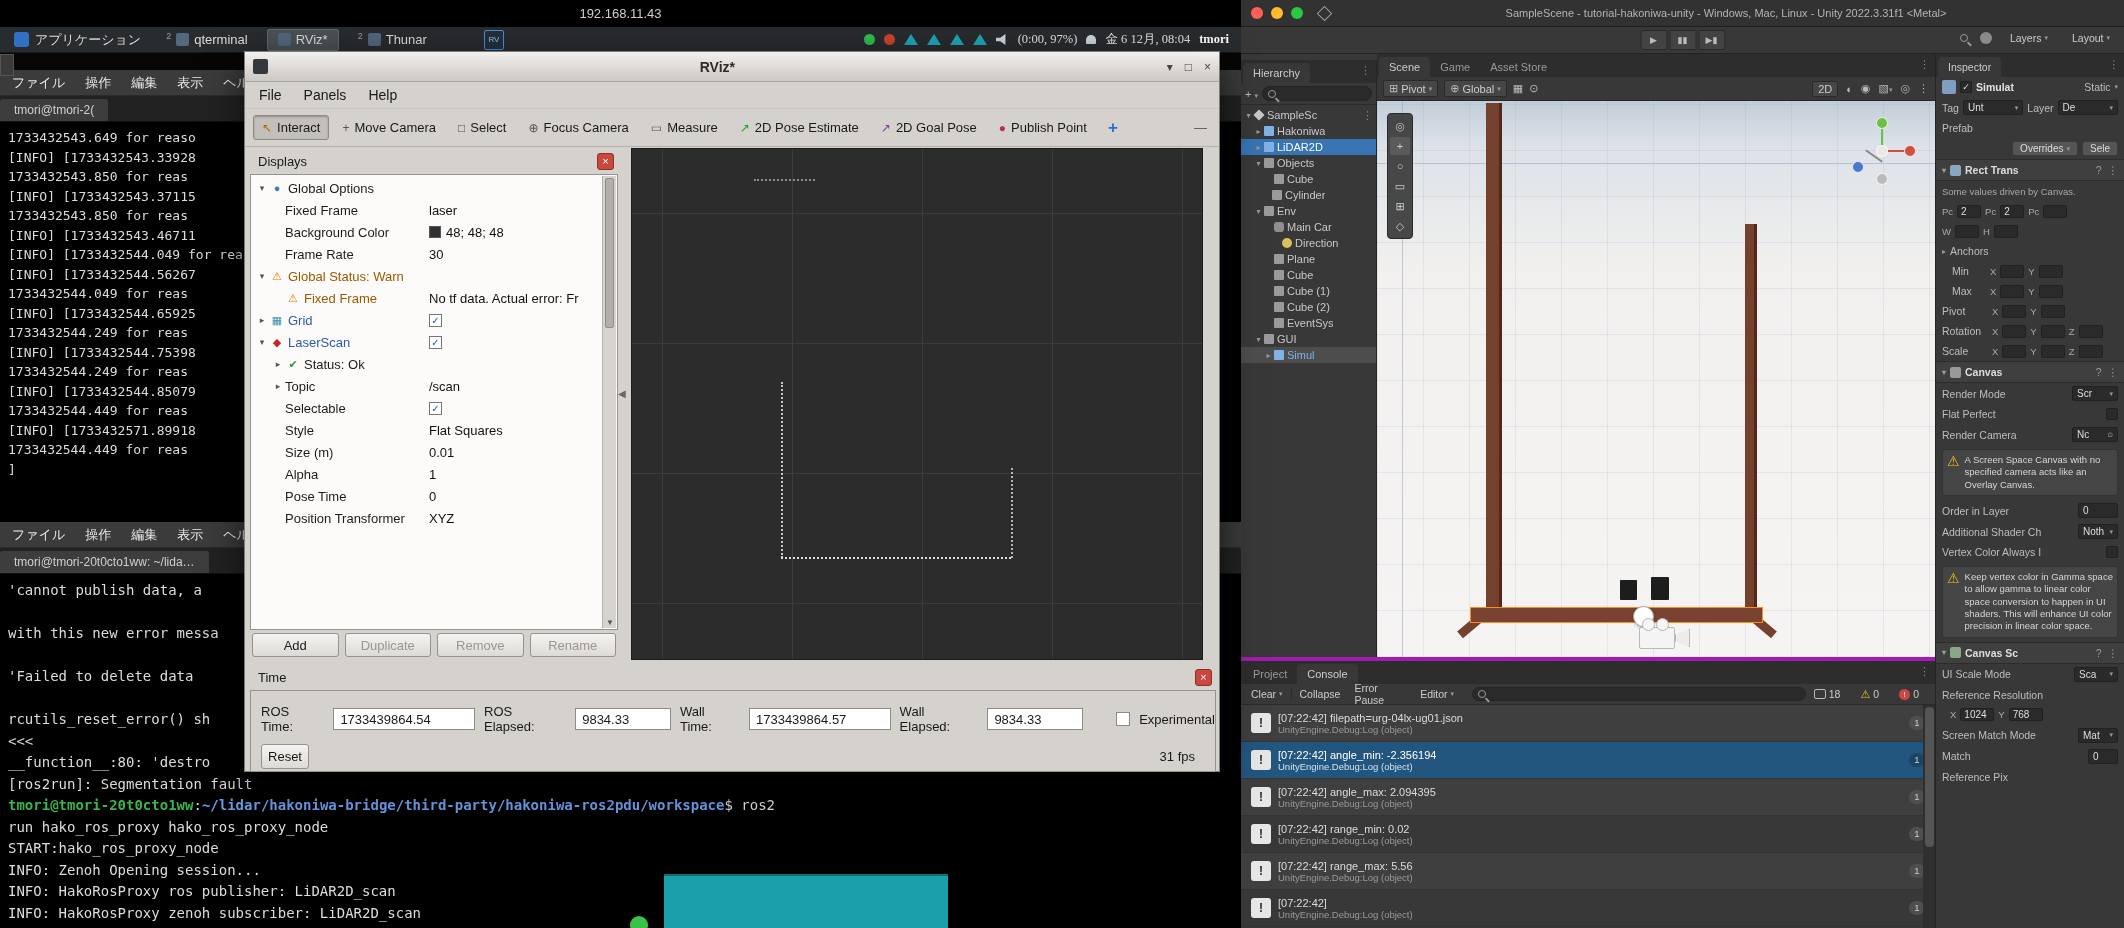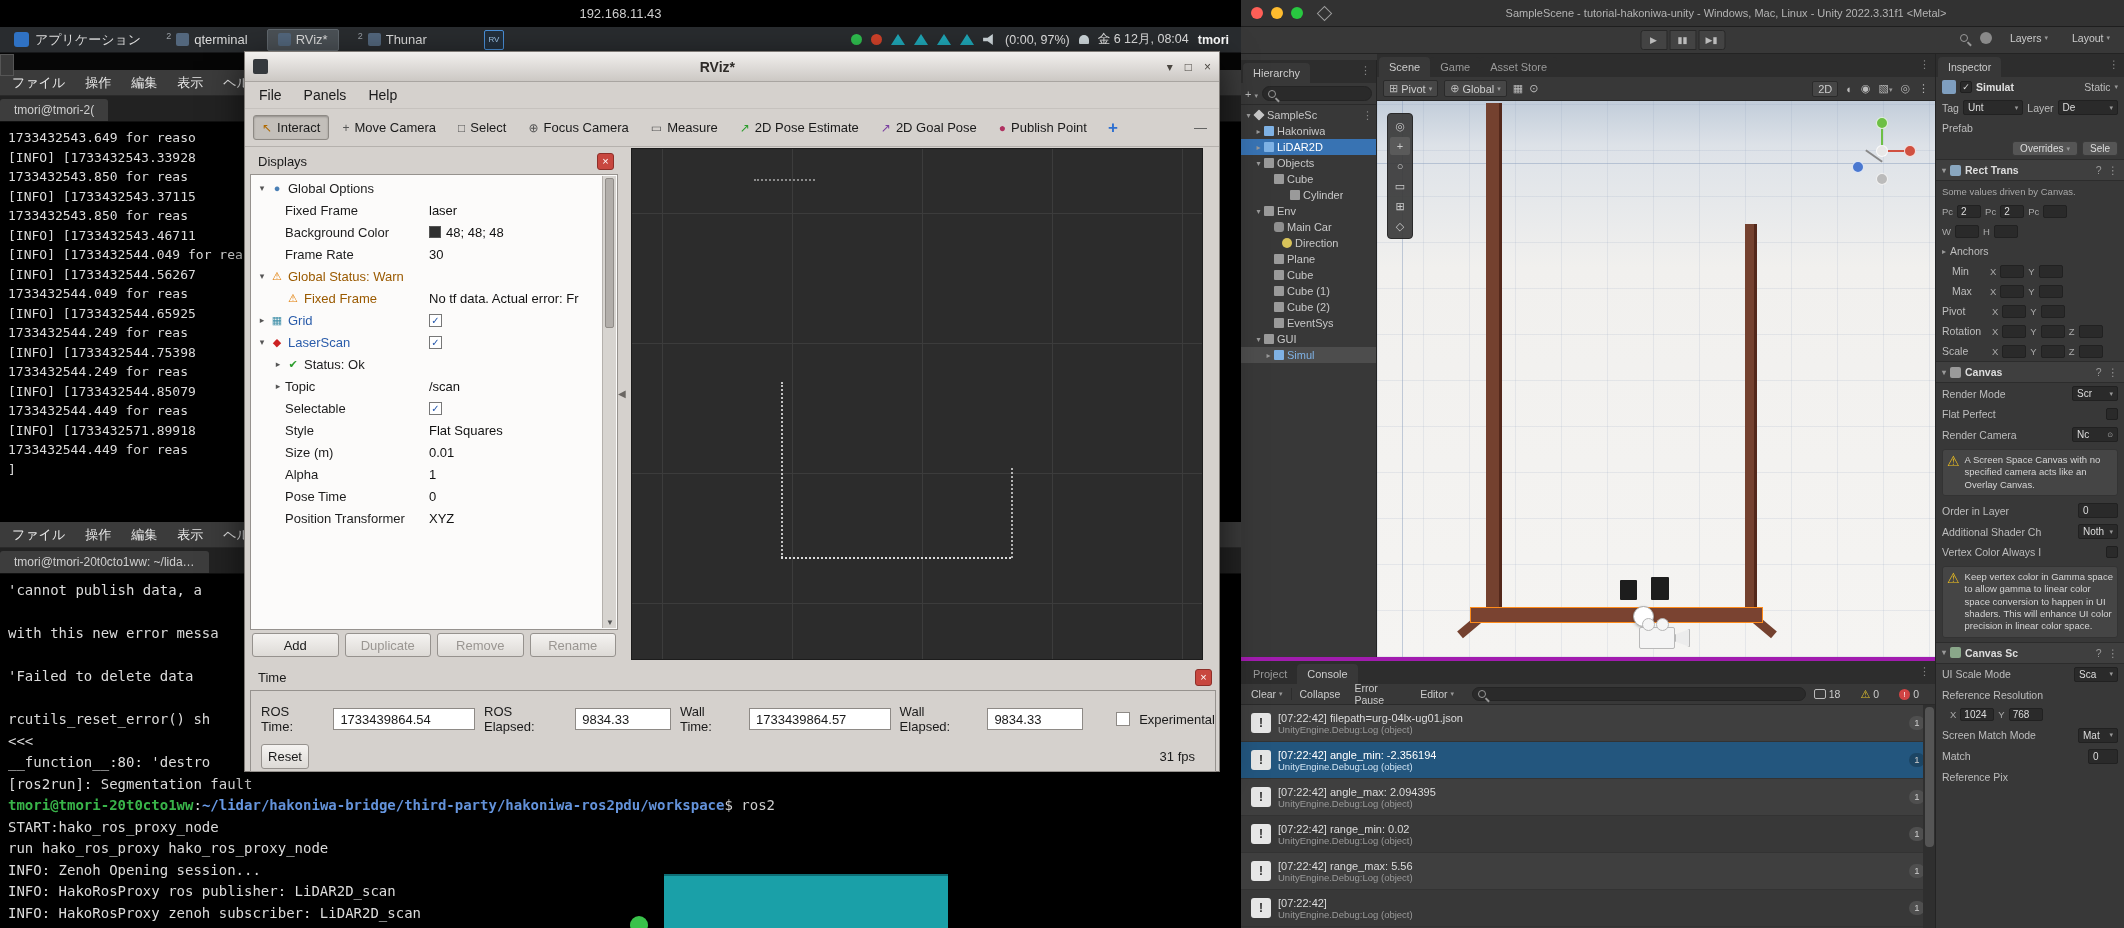--- a/index.html
+++ b/index.html
@@ -19,21 +19,21 @@
   .task .badge{font-size:9px;color:#9aa0a6;align-self:flex-start;margin-top:1px;}
   .task .ticon{width:13px;height:13px;border-radius:2px;background:#53677d;}
   .winico-hl{width:20px;height:20px;margin-left:46px;border:1px solid #4a90d9;border-radius:2px;background:#23303d;
              color:#9fc4e8;font-size:8px;display:flex;align-items:center;justify-content:center;}
   .sys{margin-left:auto;display:flex;align-items:center;gap:9px;padding-right:4px;}
   .dotg{width:11px;height:11px;border-radius:50%;background:#2fbf4f;}
   .dotr{width:11px;height:11px;border-radius:50%;background:#d2422a;}
   .wifi{width:0;height:0;border-left:7px solid transparent;border-right:7px solid transparent;border-bottom:11px solid #1fa8b8;}
   .speaker{width:13px;height:11px;background:#cfd8dc;clip-path:polygon(0 35%,35% 35%,75% 0,75% 100%,35% 65%,0 65%);}
   .bell{width:10px;height:9px;background:#cfd8dc;border-radius:5px 5px 1px 1px;}
-  .systext{font-size:12.5px;color:#e2e2e2;}
+  .systext{font-size:12.5px;color:#e2e2e2;font-family:Liberation Serif, serif;}
   .user{font-weight:bold;color:#fff;}
   .minitab{position:absolute;left:0;top:54px;width:14px;height:22px;background:#3a3a3a;border:1px solid #555;z-index:3;}
   
   .term{position:absolute;left:0;width:1241px;background:#000;z-index:1;}
   .term1{top:70px;height:452px;}
   .term2{top:522px;height:406px;}
   .tmenu{height:26px;background:#3b3b3b;border-bottom:1px solid #2a2a2a;display:flex;align-items:center;gap:20px;padding:0 12px;font-size:13px;color:#e8e8e8;}
   .ttabs{height:26px;background:#222;display:flex;align-items:flex-end;border-bottom:1px solid #101010;}
   .ttab{background:#3d3d3d;color:#cfcfcf;font-size:12px;padding:4px 14px;border-radius:3px 3px 0 0;white-space:nowrap;overflow:hidden;max-width:340px;}
   .tout{padding:6px 8px;font-family:"DejaVu Sans Mono",monospace;color:#dcdcdc;}
@@ -306,22 +306,22 @@
           <div data-interactable="false">&nbsp;</div>
           <div data-interactable="false">with this new error messa</div>
           <div data-interactable="false">&nbsp;</div>
           <div data-interactable="false">'Failed to delete data</div>
           <div data-interactable="false">&nbsp;</div>
           <div data-interactable="false">rcutils_reset_error() sh</div>
           <div data-interactable="false">&lt;&lt;&lt;</div>
           <div data-interactable="false">__function__:80: 'destro</div>
           <div data-interactable="false">[ros2run]: Segmentation fault</div>
           <div data-interactable="false"><span class="c-green" data-interactable="false">tmori@tmori-20t0cto1ww</span><span class="c-white" data-interactable="false">:</span><span class="c-blue" data-interactable="false">~/lidar/hakoniwa-bridge/third-party/hakoniwa-ros2pdu/workspace</span><span class="c-white" data-interactable="false">$ ros2</span></div>
+          <div data-interactable="false">run hako_ros_proxy hako_ros_proxy_node</div>
           <div data-interactable="false">START:hako_ros_proxy_node</div>
-          <div data-interactable="false">run hako_ros_proxy hako_ros_proxy_node</div>
           <div data-interactable="false">INFO: Zenoh Opening session...</div>
           <div data-interactable="false">INFO: HakoRosProxy ros publisher: LiDAR2D_scan</div>
           <div data-interactable="false">INFO: HakoRosProxy zenoh subscriber: LiDAR2D_scan</div>
         </div>
     </div>
 
     <div class="tealwin" data-interactable="true"></div>
     <div class="greenorb" data-interactable="true"></div>
 
     <div class="rviz" data-interactable="false">
@@ -600,21 +600,21 @@
           <div class="hrow" data-interactable="true" style="padding-left: 12px;">
             <span class="hexp" data-interactable="true">▾</span>
             <span class="hico ico-go" data-interactable="false"></span>
             <span class="hlabel" data-interactable="false">Objects</span>
           </div>
           <div class="hrow" data-interactable="true" style="padding-left: 22px;">
             <span class="hexp" data-interactable="true"></span>
             <span class="hico ico-go" data-interactable="false"></span>
             <span class="hlabel" data-interactable="false">Cube</span>
           </div>
-          <div class="hrow" data-interactable="true" style="padding-left: 38px;">
+          <div class="hrow" data-interactable="true" style="padding-left: 20px;">
             <span class="hexp" data-interactable="true"></span>
             <span class="hico ico-go" data-interactable="false"></span>
             <span class="hlabel" data-interactable="false">Cylinder</span>
           </div>
           <div class="hrow" data-interactable="true" style="padding-left: 12px;">
             <span class="hexp" data-interactable="true">▾</span>
             <span class="hico ico-go" data-interactable="false"></span>
             <span class="hlabel" data-interactable="false">Env</span>
           </div>
           <div class="hrow" data-interactable="true" style="padding-left: 22px;">

